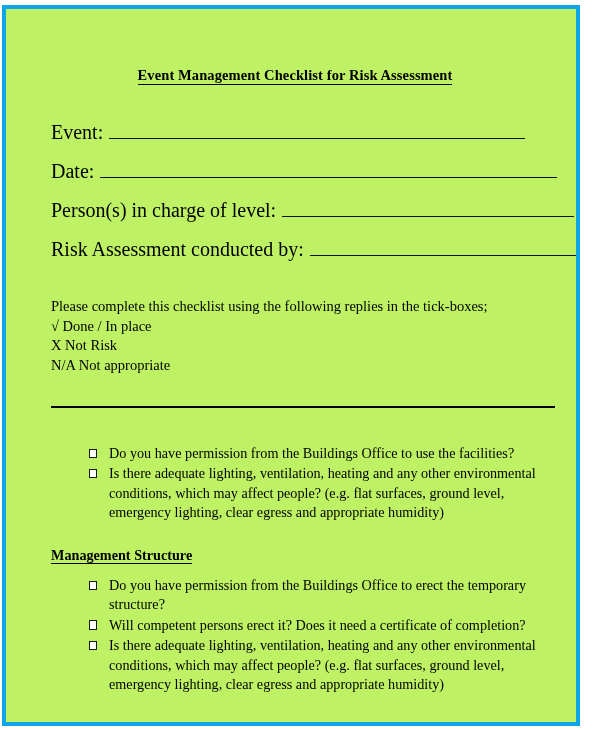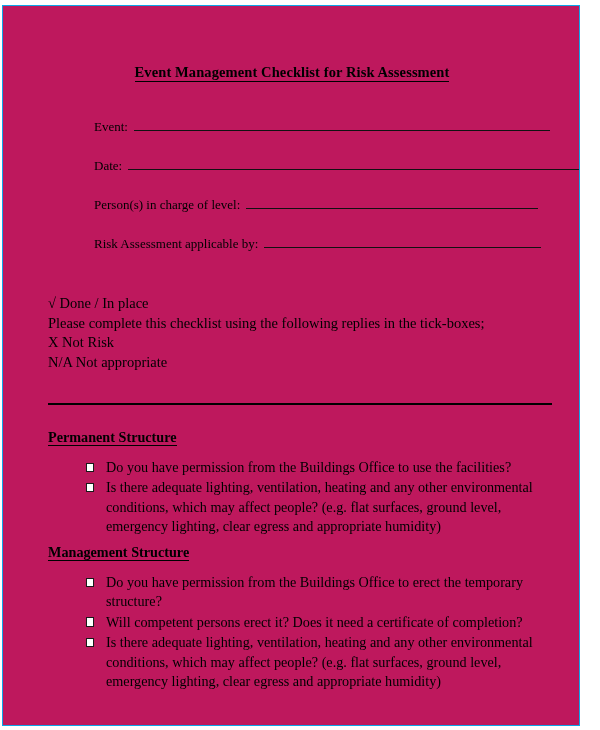--- a/index.html
+++ b/index.html
@@ -14,22 +14,22 @@
     font-family: "Liberation Serif", "DejaVu Serif", serif;
     color: #000000;
   }
 
   .page {
     position: absolute;
     left: 2px;
     top: 5px;
     width: 578px;
     height: 721px;
-    background: #be185d;
-    border: 1px solid #0ea5e9;
+    background: #bef264;
+    border: 4px solid #0ea5e9;
     box-sizing: border-box;
     overflow: hidden;
   }
 
   .doc-title {
     position: absolute;
     left: 0;
     top: 58px;
     width: 578px;
     text-align: center;
@@ -48,24 +48,23 @@
     left: 45px;
     top: 112px;
     width: 510px;
   }
   .field-row {
     display: flex;
     align-items: baseline;
     height: 39px;
   }
   .field-label {
-    font-size: 13px;
+    font-size: 20px;
     white-space: nowrap;
     flex: 0 0 auto;
-    margin-left: 46px;
   }
   .field-rule {
     flex: 0 0 auto;
     border-bottom: 1.4px solid #111;
     height: 12px;
     margin-left: 6px;
   }
   .rule-short { width: 416px; }
   .rule-date  { width: 457px; }
   .rule-person{ width: 292px; }
@@ -150,39 +149,36 @@
       <span class="field-label">Date:</span>
       <span class="field-rule rule-date"></span>
     </div>
 
     <div class="field-row">
       <span class="field-label">Person(s) in charge of level:</span>
       <span class="field-rule rule-person"></span>
     </div>
 
     <div class="field-row">
-      <span class="field-label">Risk Assessment applicable by:</span>
+      <span class="field-label">Risk Assessment conducted by:</span>
       <span class="field-rule rule-risk"></span>
     </div>
 
   </div>
 
   <div class="instructions">
+    <div>Please complete this checklist using the following replies in the tick-boxes;</div>
     <div>√ Done / In place</div>
-    <div>Please complete this checklist using the following replies in the tick-boxes;</div>
     <div>X Not Risk</div>
     <div>N/A Not appropriate</div>
   </div>
 
   <div class="divider"></div>
 
   <div class="section section-perm">
-    <div class="section-heading">
-      <span>Permanent Structure</span>
-    </div>
     <ul class="check-list">
       <li class="check-item">
         <span class="check-box"></span>
         <span>Do you have permission from the Buildings Office to use the facilities?</span>
       </li>
       <li class="check-item">
         <span class="check-box"></span>
         <span>Is there adequate lighting, ventilation, heating and any other environmental conditions, which may affect people? (e.g. flat surfaces, ground level, emergency lighting, clear egress and appropriate humidity)</span>
       </li>
     </ul>

